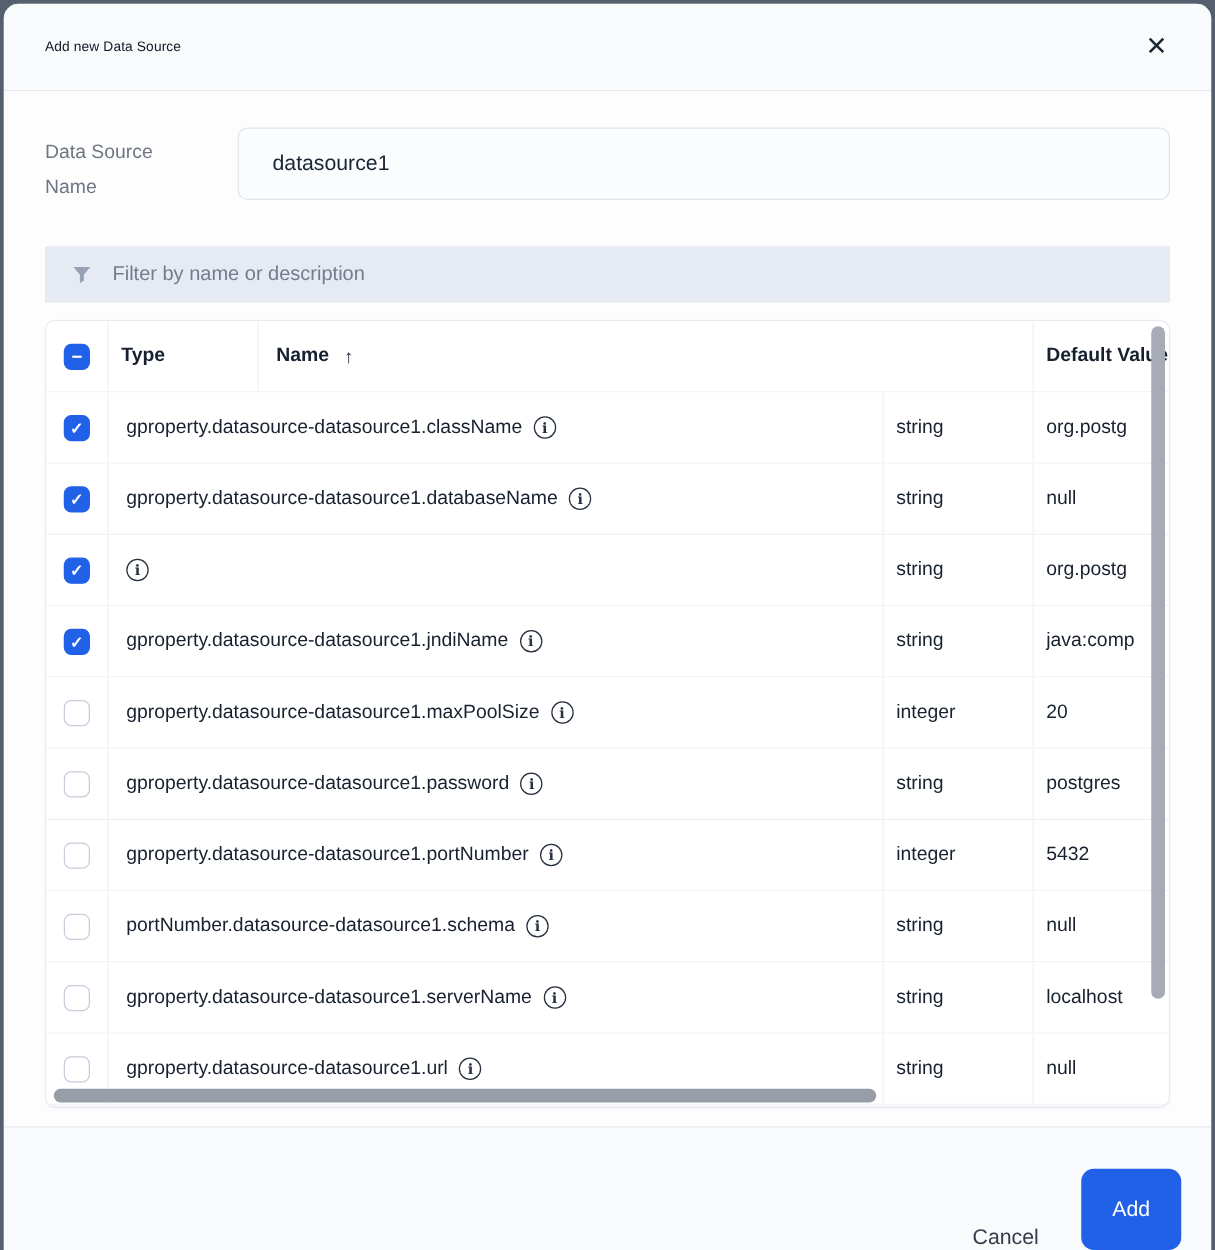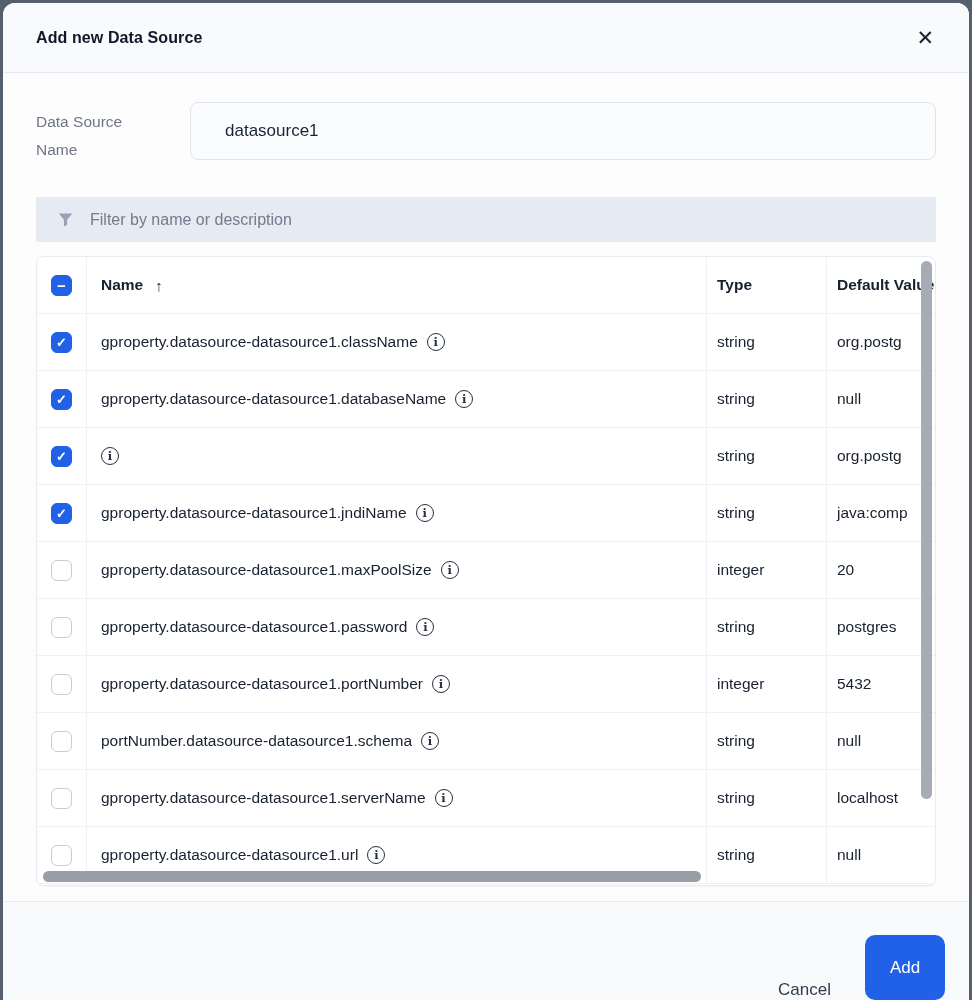--- a/index.html
+++ b/index.html
@@ -24,22 +24,22 @@
     height: 70px;
     flex: 0 0 70px;
     background: #f8fafc;
     border-bottom: 1px solid #e6e9f0;
     display: flex;
     align-items: center;
     justify-content: space-between;
     padding: 0 33px;
   }
   .modal-title {
-    font-size: 16px;
-    font-weight: 700;
+    font-size: 11px;
+    font-weight: 400;
     color: #101828;
     letter-spacing: 0.1px;
   }
   .close-btn {
     background: none; border: none; cursor: pointer;
     font-size: 21px; color: #1a2332; line-height: 1;
     padding: 2px; font-family: "Liberation Sans", sans-serif;
   }
   
   .modal-body {
@@ -57,21 +57,21 @@
     line-height: 28px;
     color: #6f7683;
   }
   .form-label span { display: inline-block; max-width: 105px; }
   .name-input {
     flex: 1 1 auto;
     height: 58px;
     border: 1px solid #dfe4ed;
     border-radius: 8px;
     background: #fafcfe;
-    padding: 0 34px;
+    padding: 0 27px;
     font-size: 17px;
     color: #1a2433;
     font-family: "Liberation Sans", sans-serif;
     outline: none;
     width: 100%;
   }
   .filter-bar {
     margin-top: 33px;
     height: 45px;
     background: #e5eaf3;
@@ -233,26 +233,26 @@
       </svg>
       <input class="filter-input" type="text" placeholder="Filter by name or description" style="">
     </div>
 
     <div class="table-card">
 
       <div class="t-row header">
         <div class="cell cell-check">
           <div class="checkbox indeterminate">−</div>
         </div>
+        <div class="cell cell-type">
+          <span>Type</span>
+        </div>
         <div class="cell cell-name">
           <span>Name</span>
           <span class="sort-arrow">↑</span>
-        </div>
-        <div class="cell cell-type">
-          <span>Type</span>
         </div>
         <div class="cell cell-value">
           <span>Default Value</span>
         </div>
       </div>
 
       <div>
   <div class="t-row">
     <div class="cell cell-check">
       <div class="checkbox checked">

